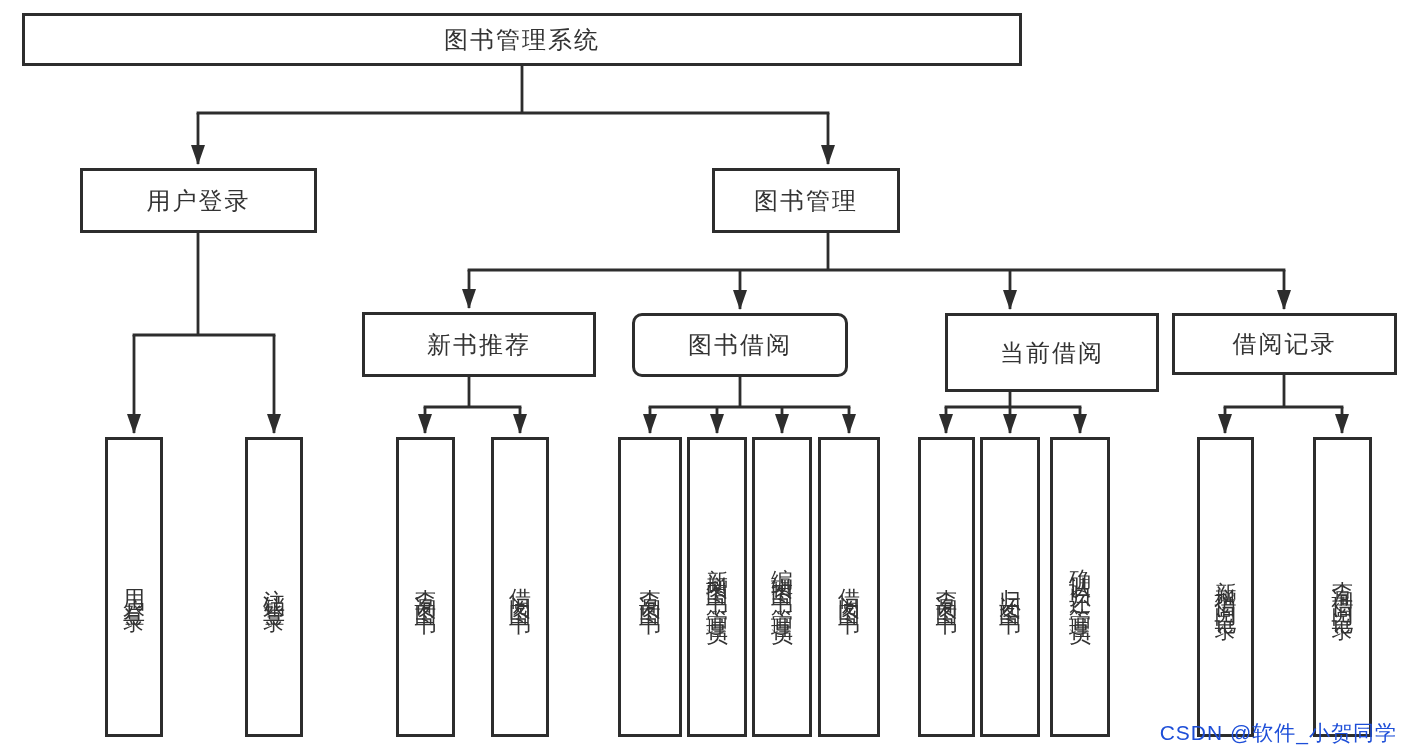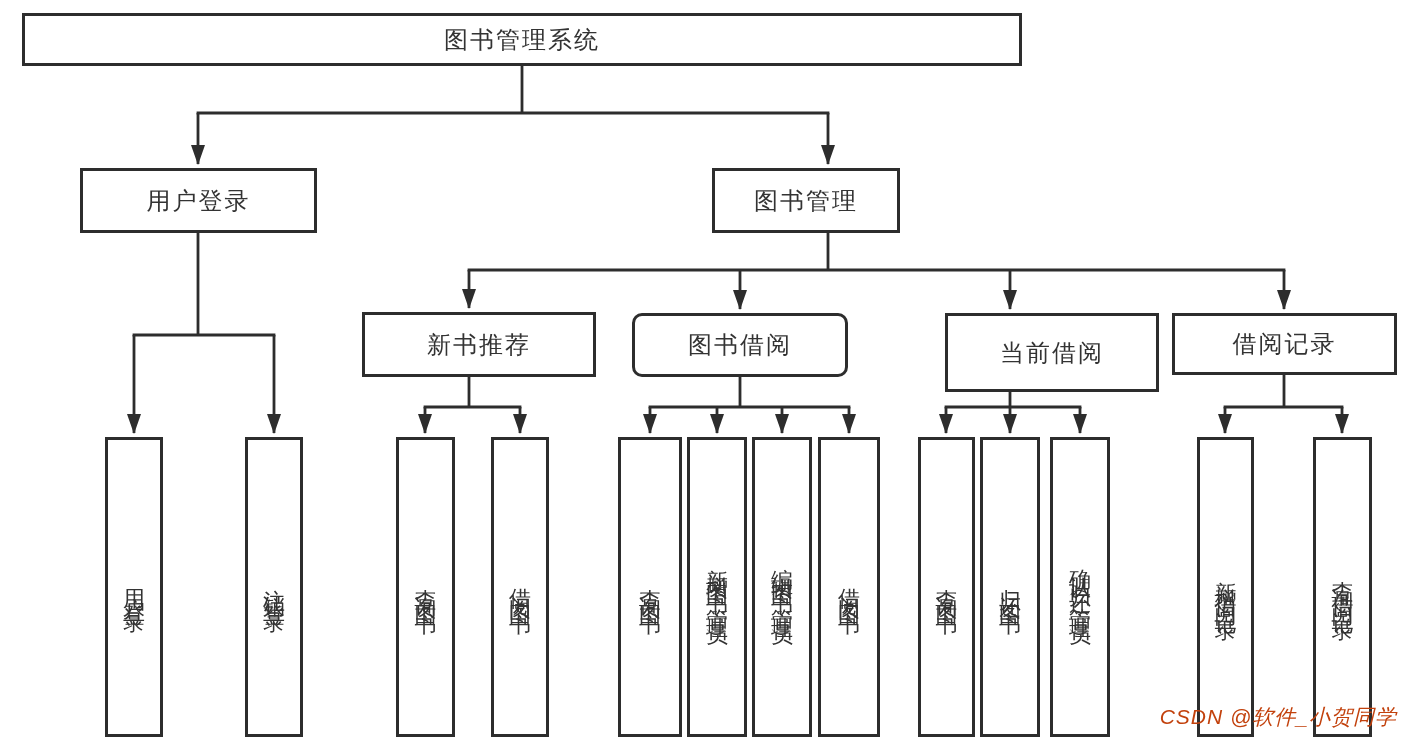--- a/index.html
+++ b/index.html
@@ -22,26 +22,25 @@
   .h-node{font-size:24px;letter-spacing:2px;white-space:nowrap;}
   .v-node{font-size:22px;}
   .v-node .vtxt{
     writing-mode:vertical-rl;
     letter-spacing:8px;
     line-height:1;
     white-space:nowrap;
   }
   .watermark{
     position:absolute;
-    right:8px;bottom:16px;
-    color:#c2410c;
+    right:8px;bottom:0;
+    color:#1d4ed8;
     font-size:21px;
     letter-spacing:1px;
     white-space:nowrap;
-    font-style:italic;
   }
 </style>
 </head>
 <body>
 
 <div id="stage">
 
   <svg id="wires" viewBox="0 0 1405 747" xmlns="http://www.w3.org/2000/svg">
     <defs>
       <marker id="arrow" markerUnits="userSpaceOnUse" markerWidth="22" markerHeight="16" refX="19" refY="7" orient="auto">

